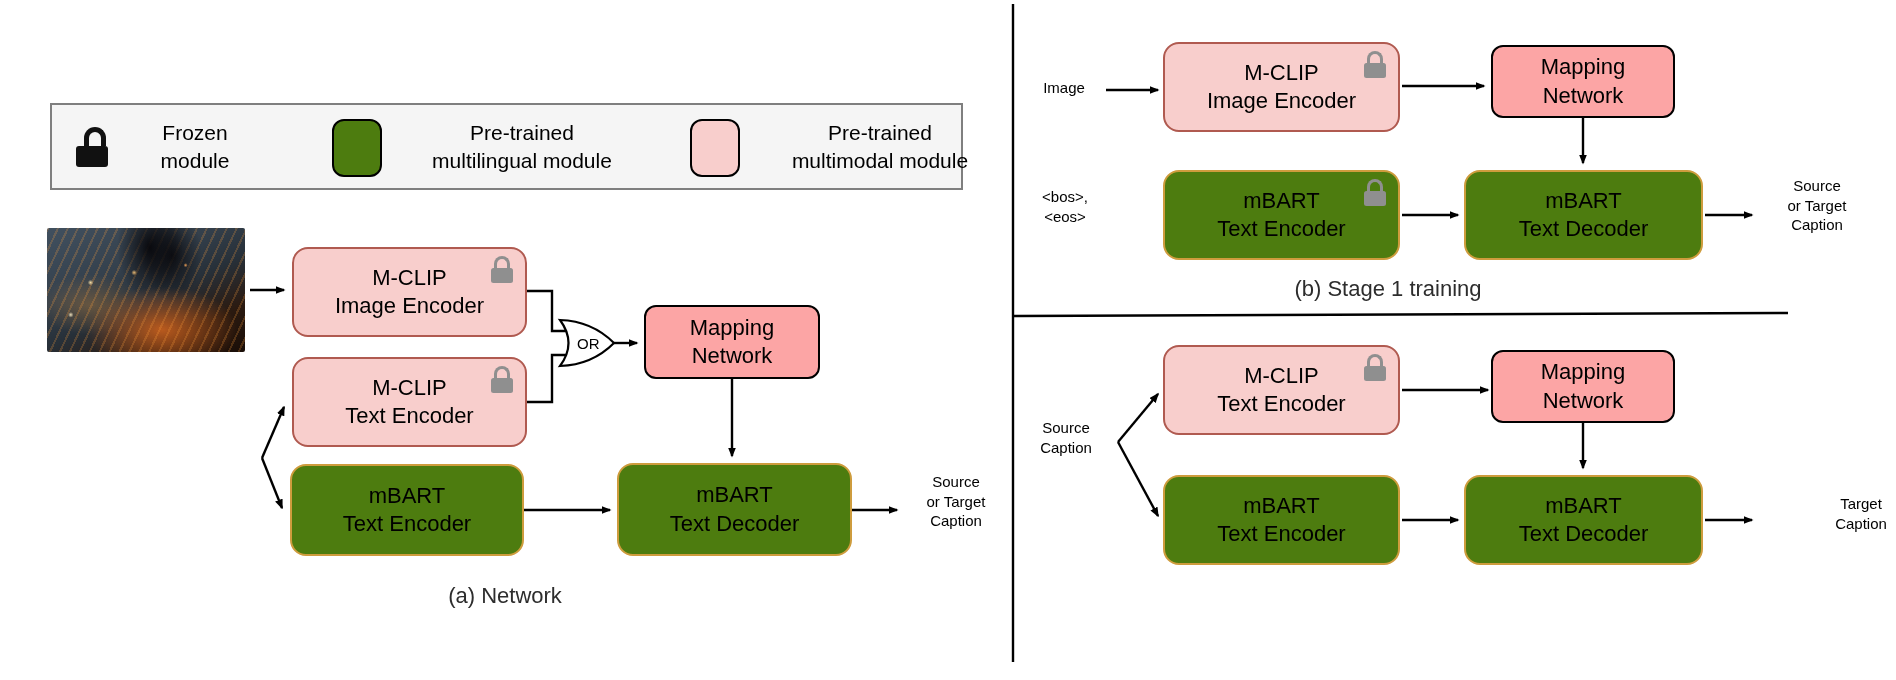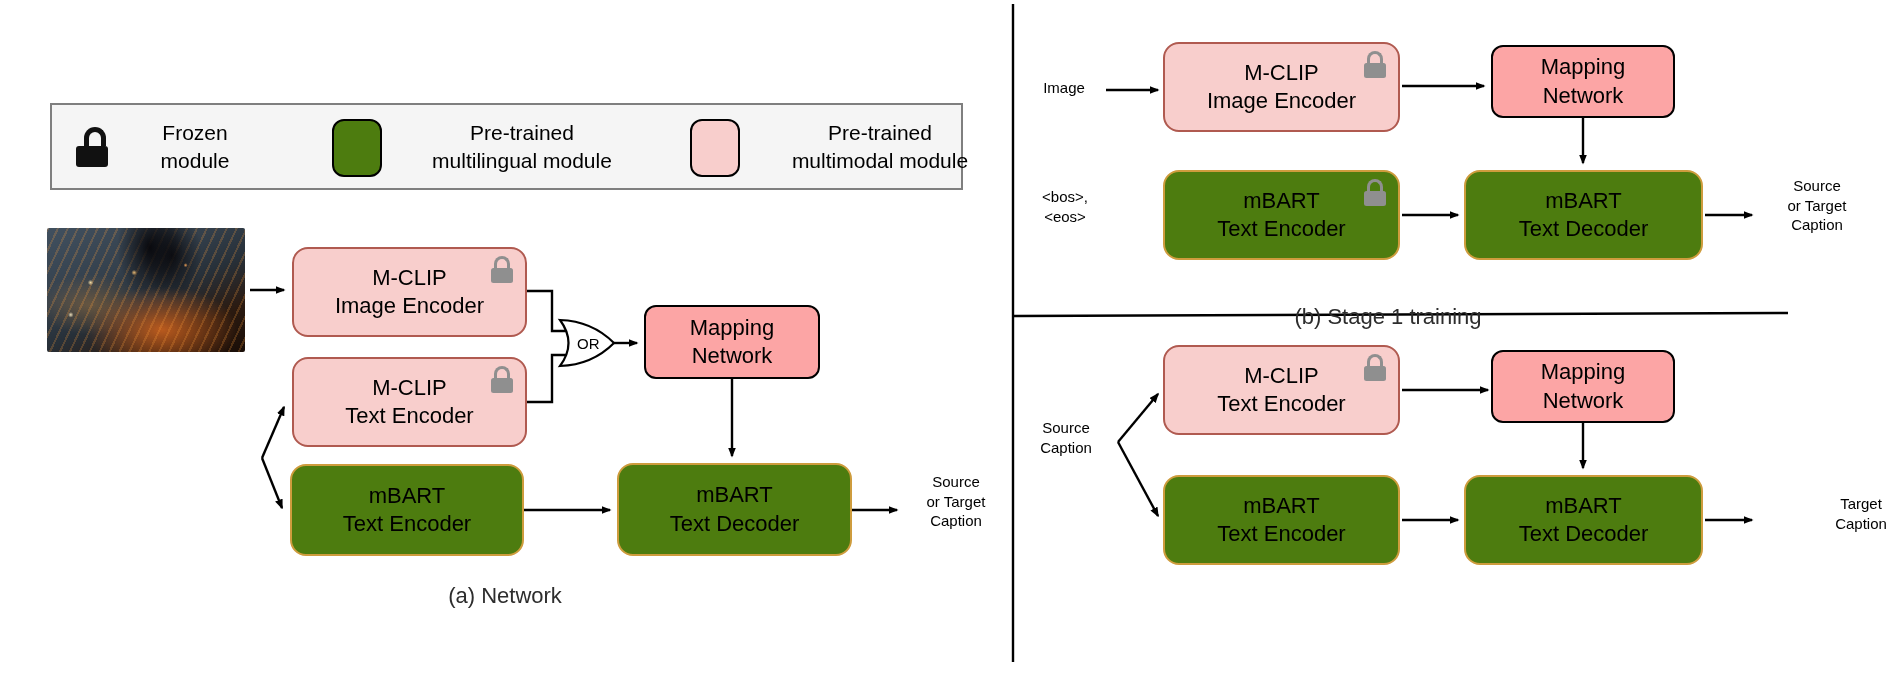--- a/index.html
+++ b/index.html
@@ -171,21 +171,21 @@
   </div>
 
   <div class="module multilingual" style="left:1464px;top:170px;width:239px;height:90px;">
     <span>mBART
 Text Decoder</span>
   </div>
 
   <div class="flabel" style="left:1758px;top:176px;width:118px;">Source
 or Target
 Caption</div>
-  <div class="caption" style="left:1388px;top:276px;margin-top:28px;">(b) Stage 1 training</div>
+  <div class="caption" style="left:1388px;top:276px;">(b) Stage 1 training</div>
 
   <div class="flabel" style="left:1018px;top:418px;width:96px;">Source
 Caption</div>
 
   <div class="module multimodal" style="left:1163px;top:345px;width:237px;height:90px;">
     <span>M-CLIP
 Text Encoder</span>
     <span class="lock"><span class="shackle"></span><span class="lockbody"></span></span>
   </div>
 

